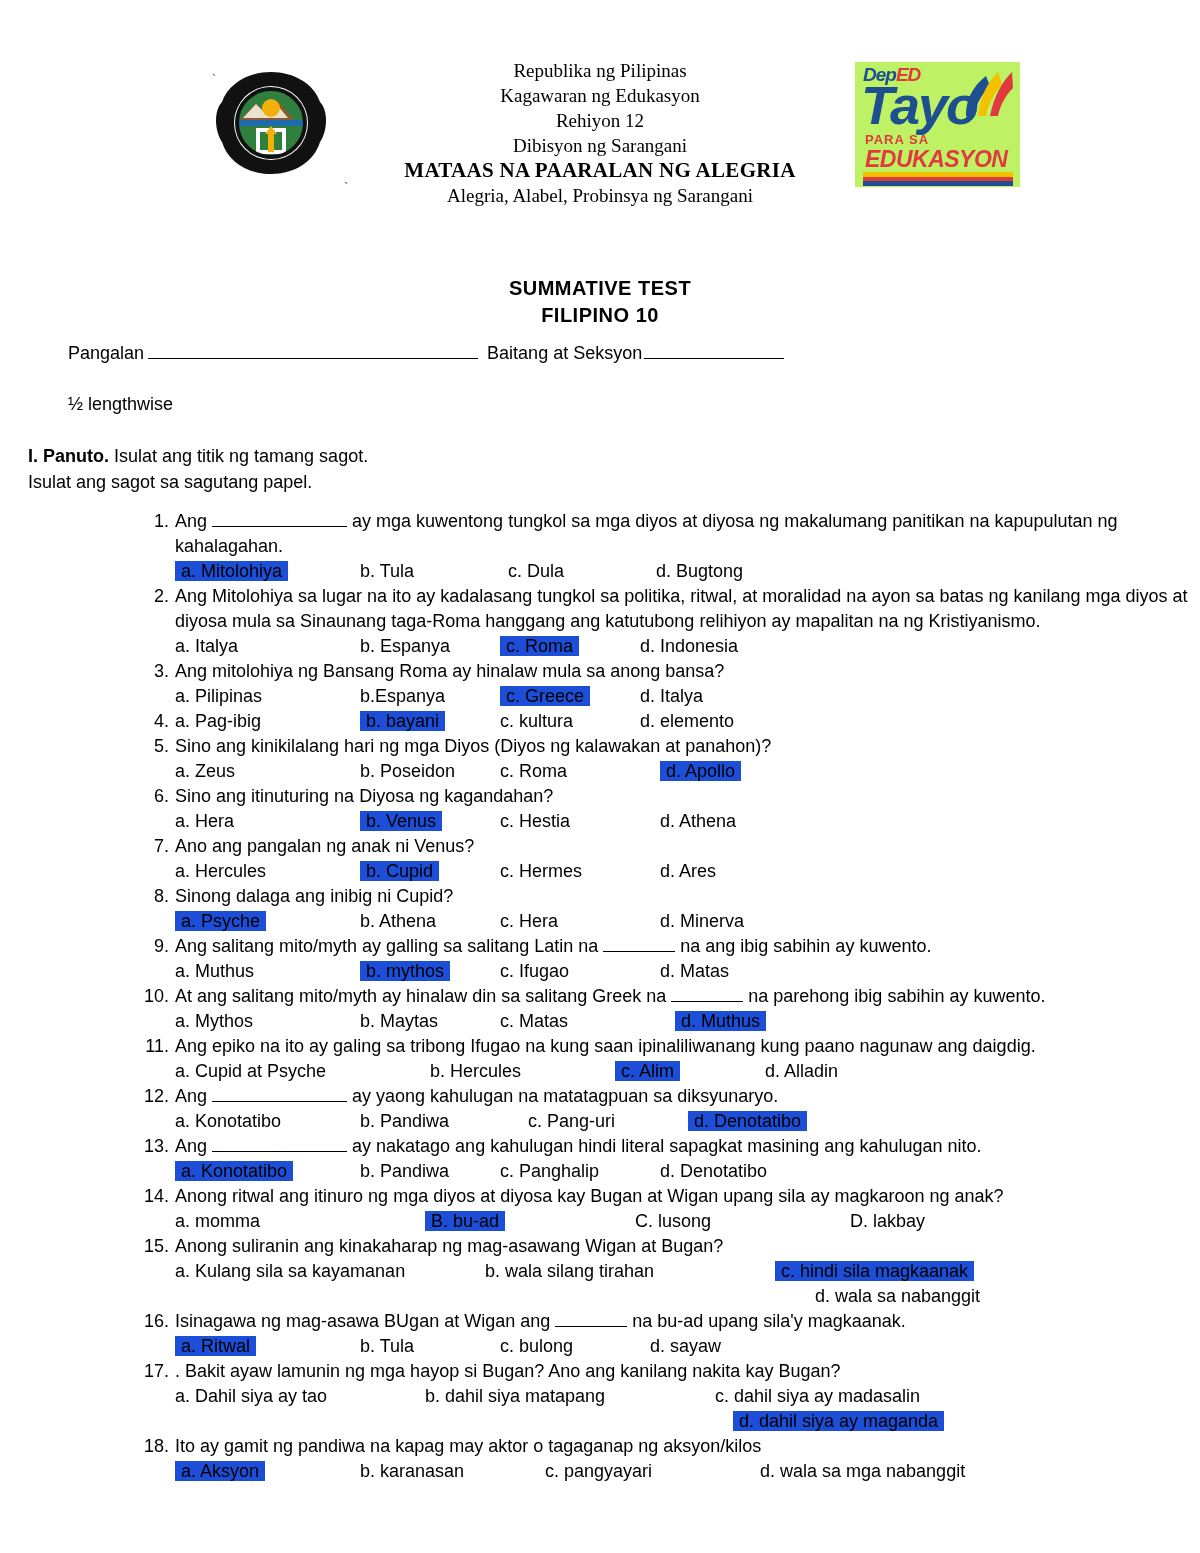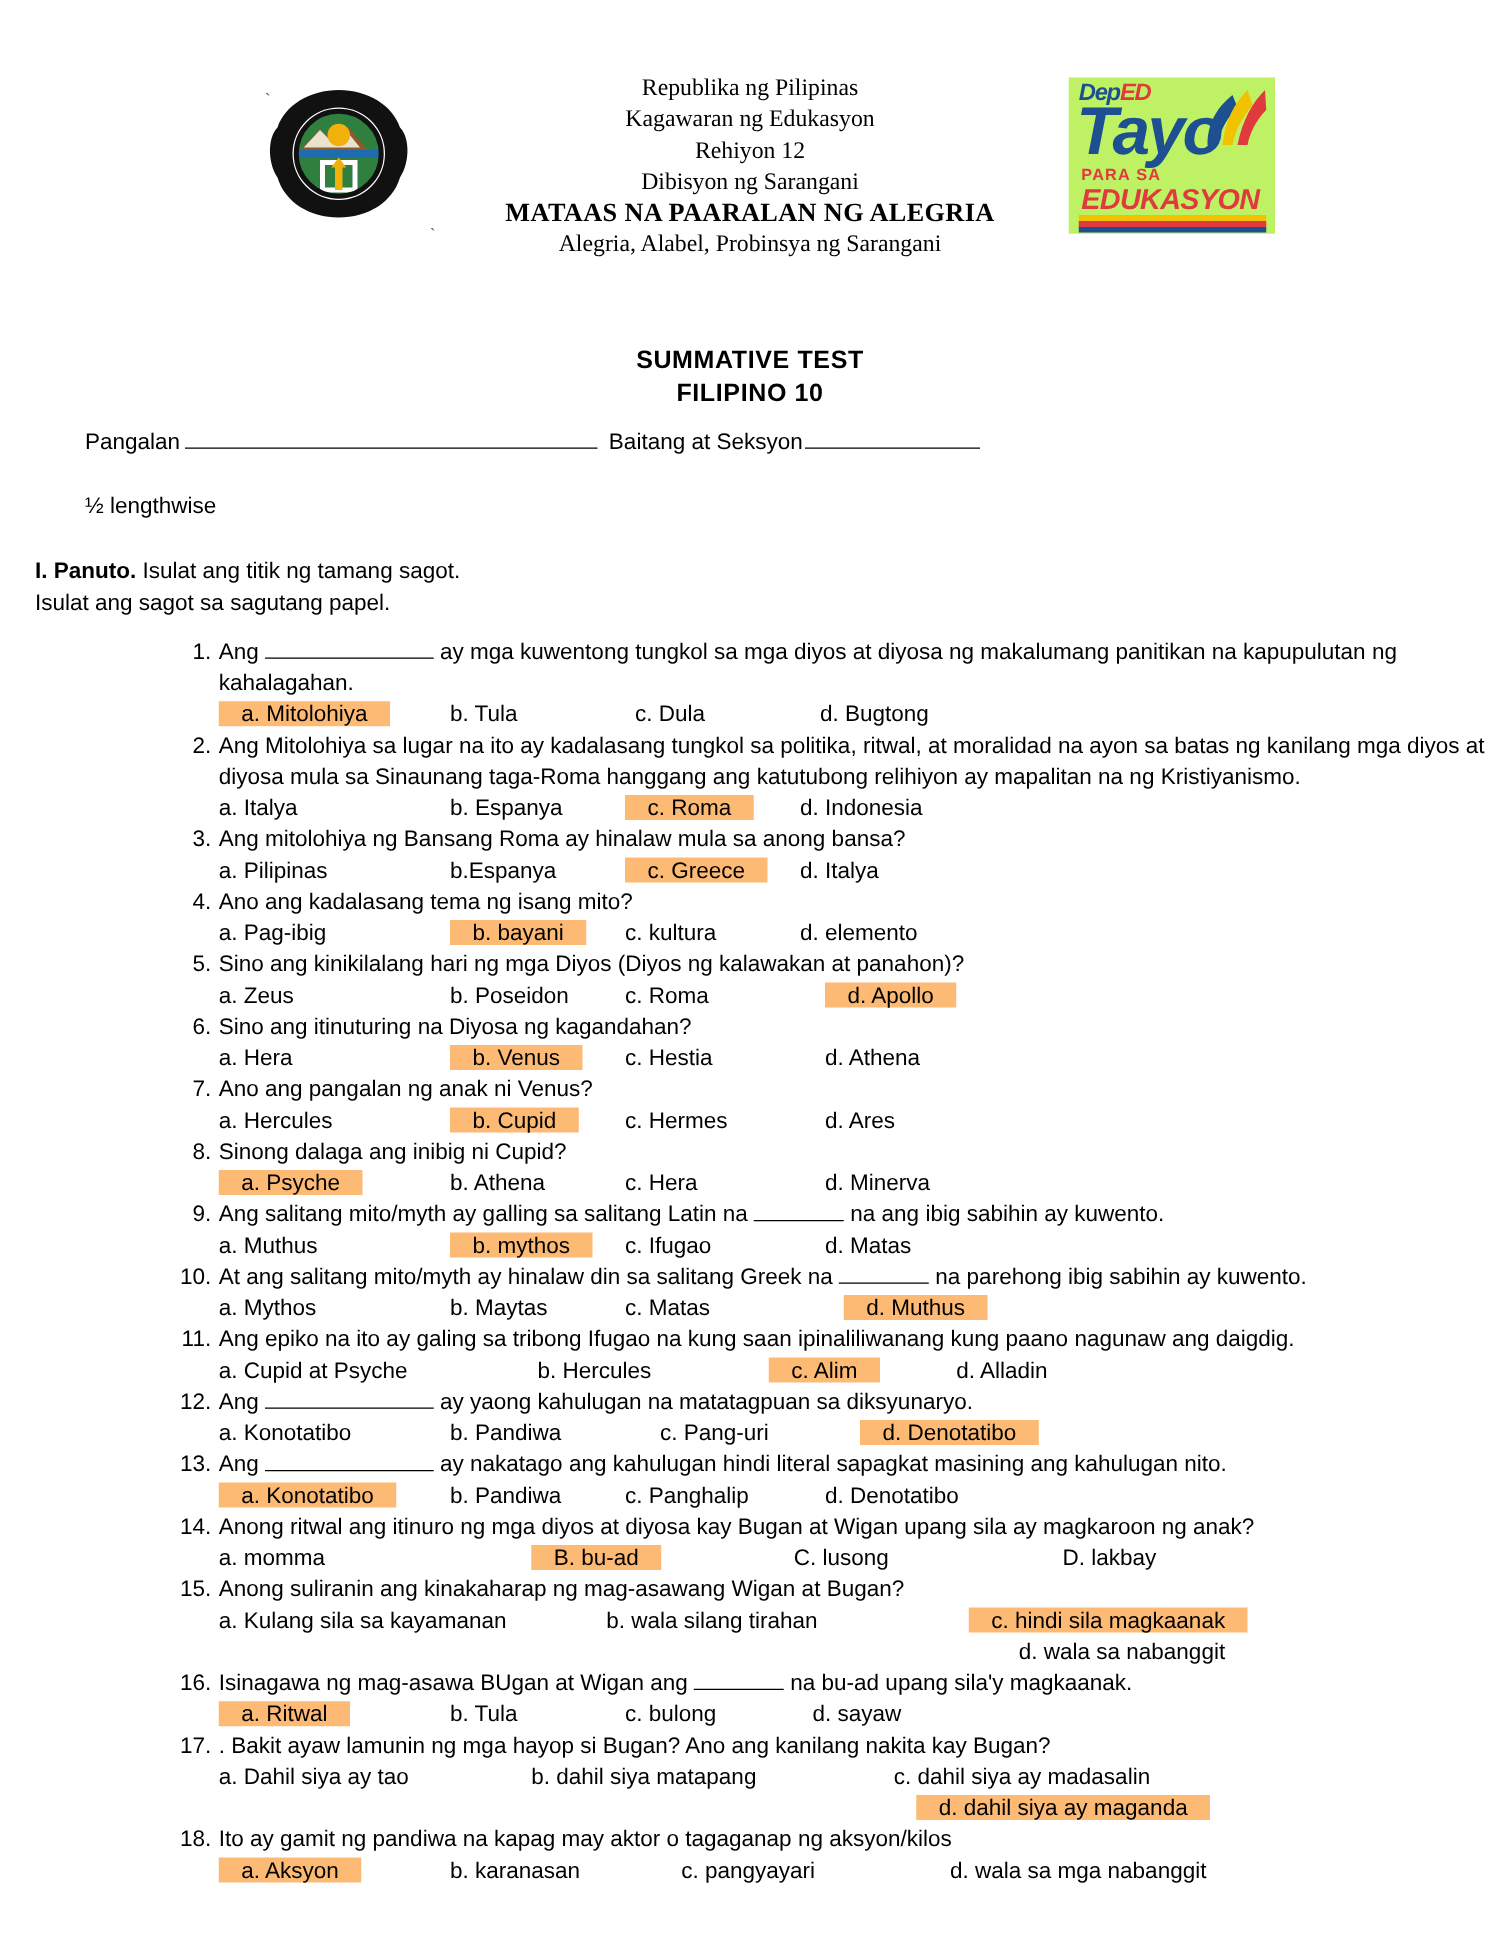--- a/index.html
+++ b/index.html
@@ -196,22 +196,22 @@
   }
   .qtext { display: block; }
   .choices {
     display: block;
     white-space: nowrap;
   }
   .choices .ch {
     display: inline-block;
   }
   .hl {
-    background: #fdba74;
-    padding: 0 18px;
+    background: #1d4ed8;
+    padding: 0 6px;
   }
   .blank-inline {
     display: inline-block;
     border-bottom: 1px solid #000;
     vertical-align: baseline;
   }
   .b-sm { width: 72px; }
   .b-lg { width: 135px; }
   .extra-line { display: block; }
 </style>
@@ -296,21 +296,20 @@
       </li>
       <li>
         <span class="qtext">Ang Mitolohiya sa lugar na ito ay kadalasang tungkol sa politika, ritwal, at moralidad na ayon sa batas ng kanilang mga diyos at diyosa mula sa Sinaunang taga-Roma hanggang ang katutubong relihiyon ay mapalitan na ng Kristiyanismo.</span>
         <span class="choices"><span class="ch" style="min-width: 185px;"><span>a.</span><span> Italya</span></span><span class="ch" style="min-width: 140px;"><span>b.</span><span> Espanya</span></span><span class="ch" style="min-width: 140px;"><span class="hl"><span>c.</span><span> Roma</span></span></span><span class="ch"><span>d.</span><span> Indonesia</span></span></span>
       </li>
       <li>
         <span class="qtext">Ang mitolohiya ng Bansang Roma ay hinalaw mula sa anong bansa?</span>
         <span class="choices"><span class="ch" style="min-width: 185px;"><span>a.</span><span> Pilipinas</span></span><span class="ch" style="min-width: 140px;"><span>b.</span><span>Espanya</span></span><span class="ch" style="min-width: 140px;"><span class="hl"><span>c.</span><span> Greece</span></span></span><span class="ch"><span>d.</span><span> Italya</span></span></span>
       </li>
       <li>
-        <span class="qtext">Ano ang kadalasang tema ng isang mito?</span>
         <span class="choices"><span class="ch" style="min-width: 185px;"><span>a.</span><span> Pag-ibig</span></span><span class="ch" style="min-width: 140px;"><span class="hl"><span>b.</span><span> bayani</span></span></span><span class="ch" style="min-width: 140px;"><span>c.</span><span> kultura</span></span><span class="ch"><span>d.</span><span> elemento</span></span></span>
       </li>
       <li>
         <span class="qtext">Sino ang kinikilalang hari ng mga Diyos (Diyos ng kalawakan at panahon)?</span>
         <span class="choices"><span class="ch" style="min-width: 185px;"><span>a.</span><span> Zeus</span></span><span class="ch" style="min-width: 140px;"><span>b.</span><span> Poseidon</span></span><span class="ch" style="min-width: 160px;"><span>c.</span><span> Roma</span></span><span class="ch"><span class="hl"><span>d.</span><span> Apollo</span></span></span></span>
       </li>
       <li>
         <span class="qtext">Sino ang itinuturing na Diyosa ng kagandahan?</span>
         <span class="choices"><span class="ch" style="min-width: 185px;"><span>a.</span><span> Hera</span></span><span class="ch" style="min-width: 140px;"><span class="hl"><span>b.</span><span> Venus</span></span></span><span class="ch" style="min-width: 160px;"><span>c.</span><span> Hestia</span></span><span class="ch"><span>d.</span><span> Athena</span></span></span>
       </li>

